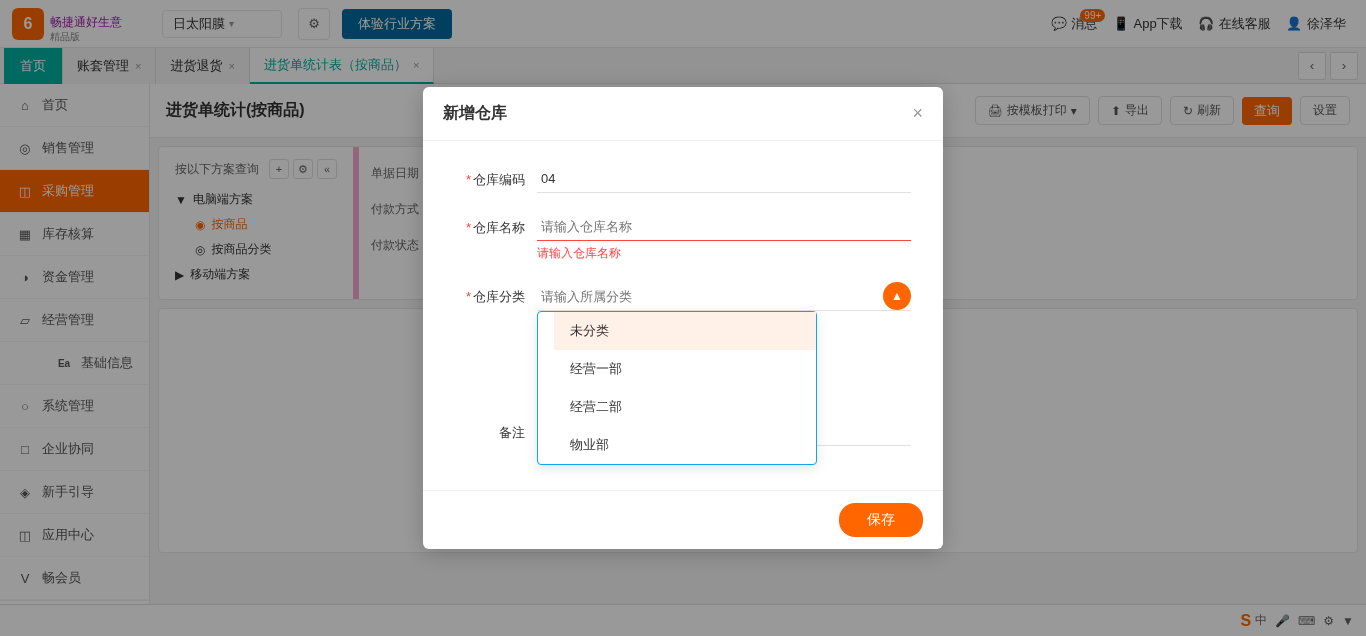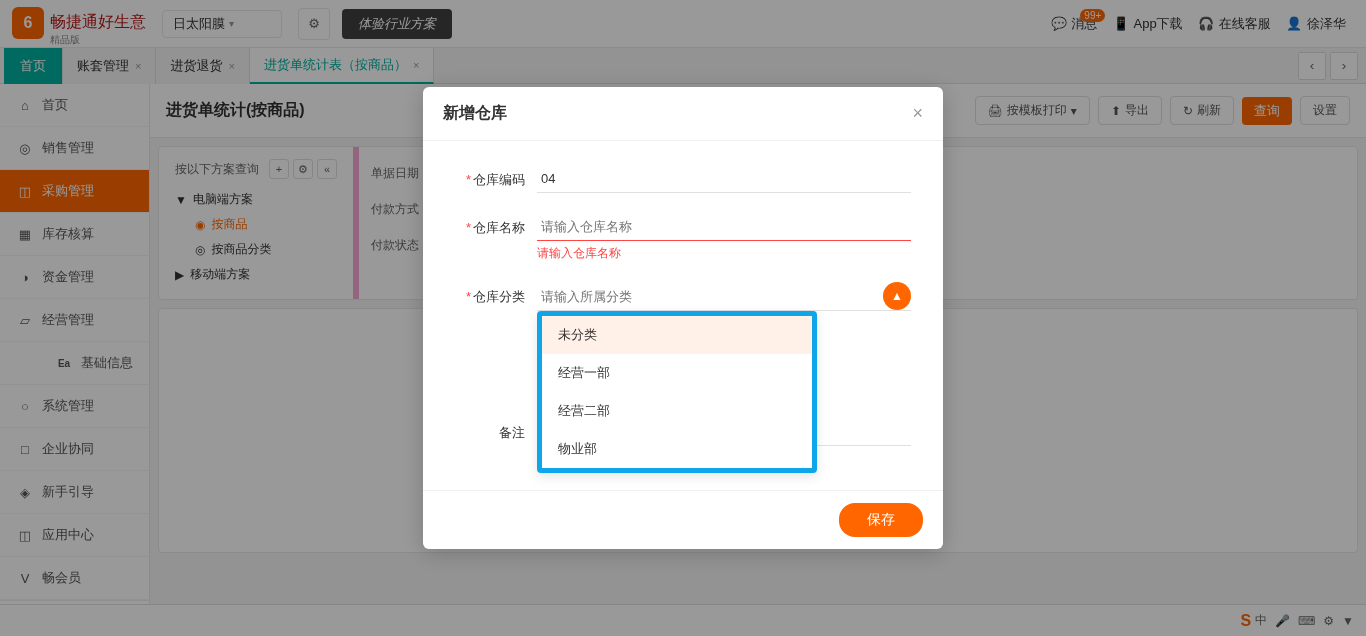--- a/index.html
+++ b/index.html
@@ -22,44 +22,44 @@
       align-items: center;
       gap: 6px;
     }
     .logo-icon {
       width: 32px; height: 32px;
       background: #ff6600;
       border-radius: 6px;
       display: flex; align-items: center; justify-content: center;
       color: #fff; font-weight: bold; font-size: 16px;
     }
-    .logo-text { font-size: 16px; color: #b91c1c; line-height: 1.3; margin-top: 12px; }
+    .logo-text { font-size: 12px; color: #a21caf; line-height: 1.3; margin-top: 12px; }
     .logo-badge { font-size: 10px; color: #888; }
 
     .store-selector {
       display: flex; align-items: center; gap: 4px;
       border: 1px solid #e8e8e8; border-radius: 4px;
       padding: 4px 10px; cursor: pointer; color: #333; font-size: 13px;
       min-width: 120px;
     }
     .store-selector .arrow { color: #999; font-size: 10px; }
 
     .header-center { flex: 1; display: flex; align-items: center; gap: 12px; padding: 0 16px; }
 
     .gear-btn {
       width: 32px; height: 32px;
       border: 1px solid #e8e8e8; border-radius: 4px;
       display: flex; align-items: center; justify-content: center;
       cursor: pointer; color: #666; background: #fff;
     }
 
     .trial-btn {
-      background: #404040; color: #fff;
+      background: #0369a1; color: #fff;
       border: none; border-radius: 4px;
-      padding: 6px 16px; cursor: pointer; font-size: 13px; font-style: italic;
+      padding: 6px 16px; cursor: pointer; font-size: 13px;
     }
 
     .header-right {
       display: flex; align-items: center; gap: 16px; padding-right: 8px;
     }
     .header-right-item {
       display: flex; align-items: center; gap: 4px;
       cursor: pointer; color: #333; font-size: 13px; position: relative;
     }
     .badge {
@@ -230,24 +230,24 @@
     .form-select-arrow {
       width: 28px; height: 28px;
       background: #ff6600; border-radius: 50%;
       display: flex; align-items: center; justify-content: center;
       color: #fff; cursor: pointer; font-size: 12px;
     }
 
     
     .dropdown-list {
       position: absolute; background: #fff;
-      border: 5px solid #0ea5e9; border-radius: 4px;
+      border: 1px solid #0ea5e9; border-radius: 4px;
       box-shadow: 0 4px 12px rgba(0,0,0,0.1);
       z-index: 200; min-width: 280px;
-      top: 100%; left: 0;
+      top: 100%; left: 0; padding-left: 16px;
     }
     .dropdown-item {
       padding: 10px 16px; cursor: pointer; font-size: 13px; color: #333;
     }
     .dropdown-item.selected { background: #fff0e8; }
 
     .modal-footer {
       padding: 12px 20px; border-top: 1px solid #f0f0f0;
       display: flex; justify-content: flex-end; gap: 8px;
     }

